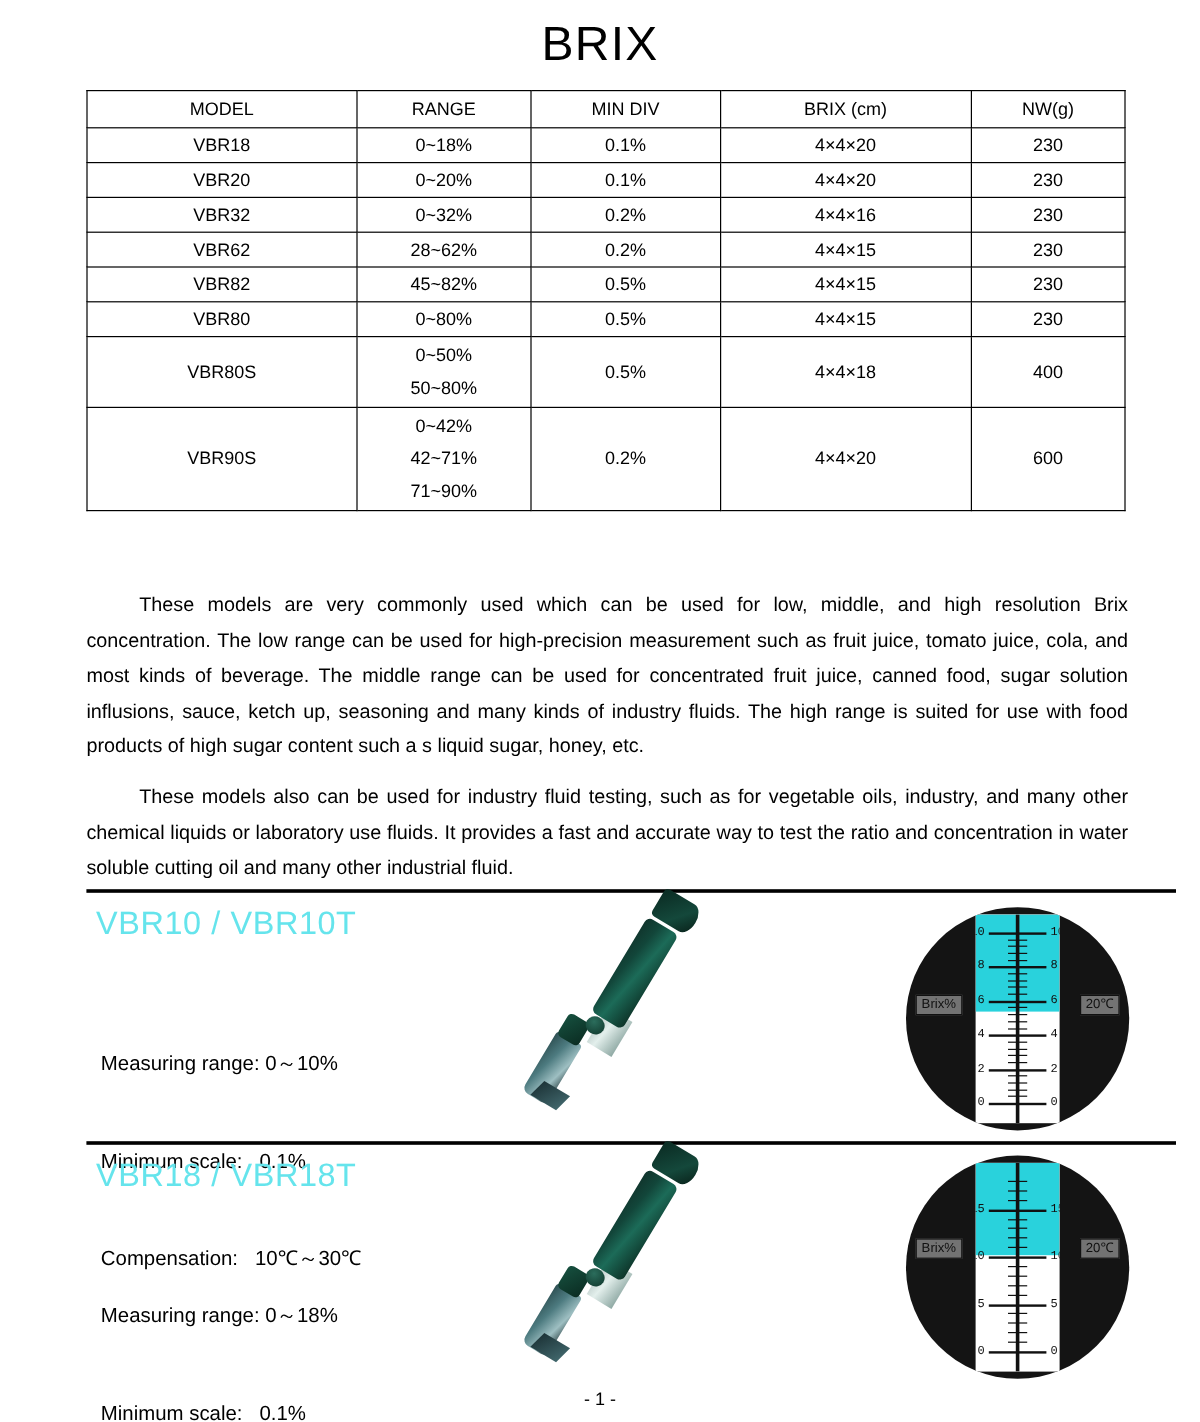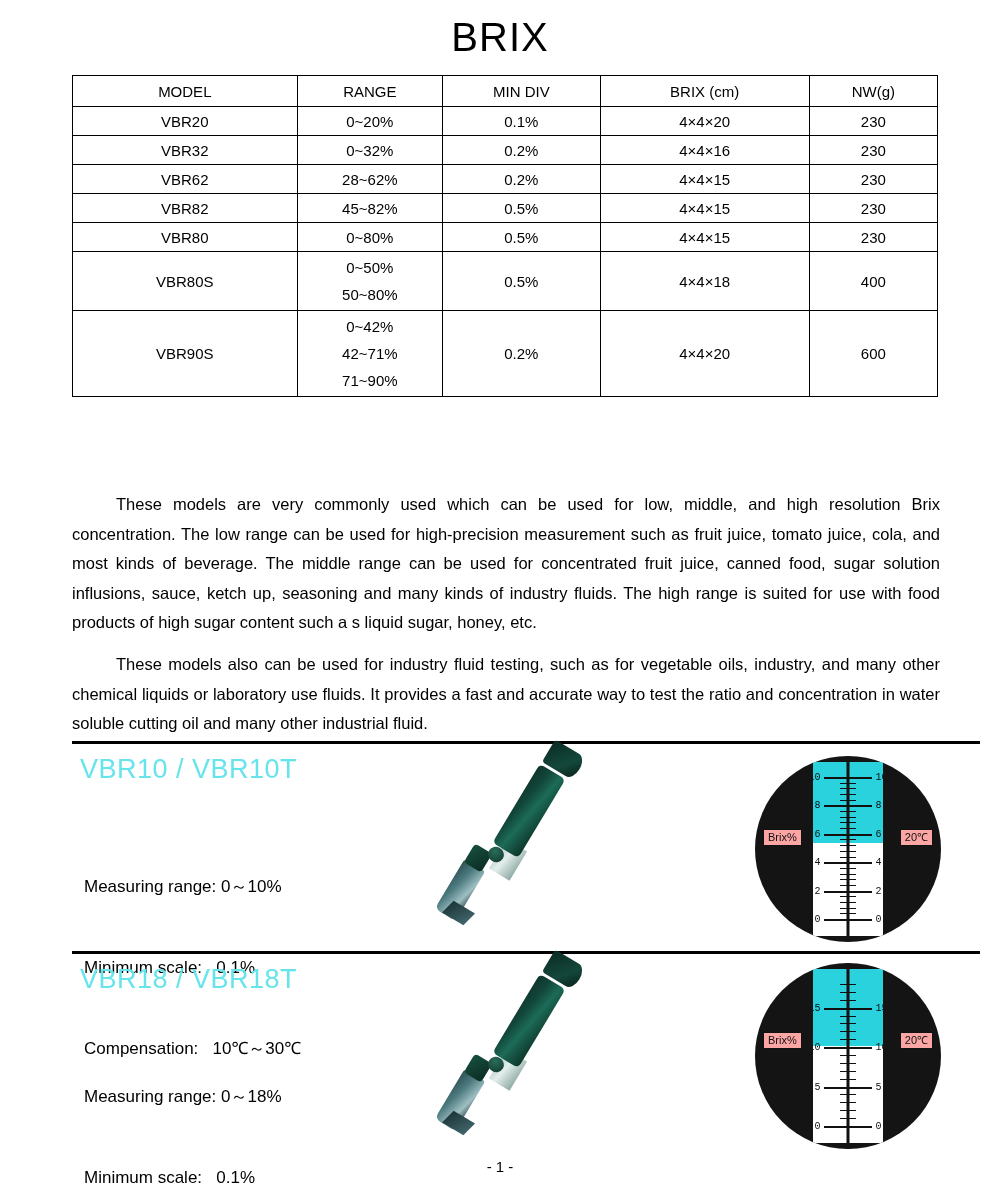--- a/index.html
+++ b/index.html
@@ -215,21 +215,21 @@
     font-size: 10px;
     line-height: 10px;
     color: #111;
     font-family: Liberation Mono, monospace;
   }
   .tick-label.lft { right: 52%; margin-right: 26px; }
   .tick-label.rgt { left: 52%;  margin-left: 26px; }
 
   .scale-chip {
     position: absolute;
-    background: #fca5a5;
+    background: #737373;
     color: #111;
     font-size: 11px;
     line-height: 13px;
     padding: 1px 4px;
     border: 1px solid #111;
     white-space: nowrap;
   }
   .scale-chip.brix { left: 8px; }
   .scale-chip.temp { right: 8px; }
 
@@ -253,20 +253,27 @@
     <thead>
       <tr>
         <th class="col-model">MODEL</th>
         <th class="col-range">RANGE</th>
         <th class="col-mindiv">MIN DIV</th>
         <th class="col-size">BRIX (cm)</th>
         <th class="col-nw">NW(g)</th>
       </tr>
     </thead>
     <tbody>
+      <tr>
+        <td>VBR18</td>
+        <td>0~18%</td>
+        <td>0.1%</td>
+        <td>4×4×20</td>
+        <td>230</td>
+      </tr>
       <tr>
         <td>VBR20</td>
         <td>0~20%</td>
         <td>0.1%</td>
         <td>4×4×20</td>
         <td>230</td>
       </tr>
       <tr>
         <td>VBR32</td>
         <td>0~32%</td>

